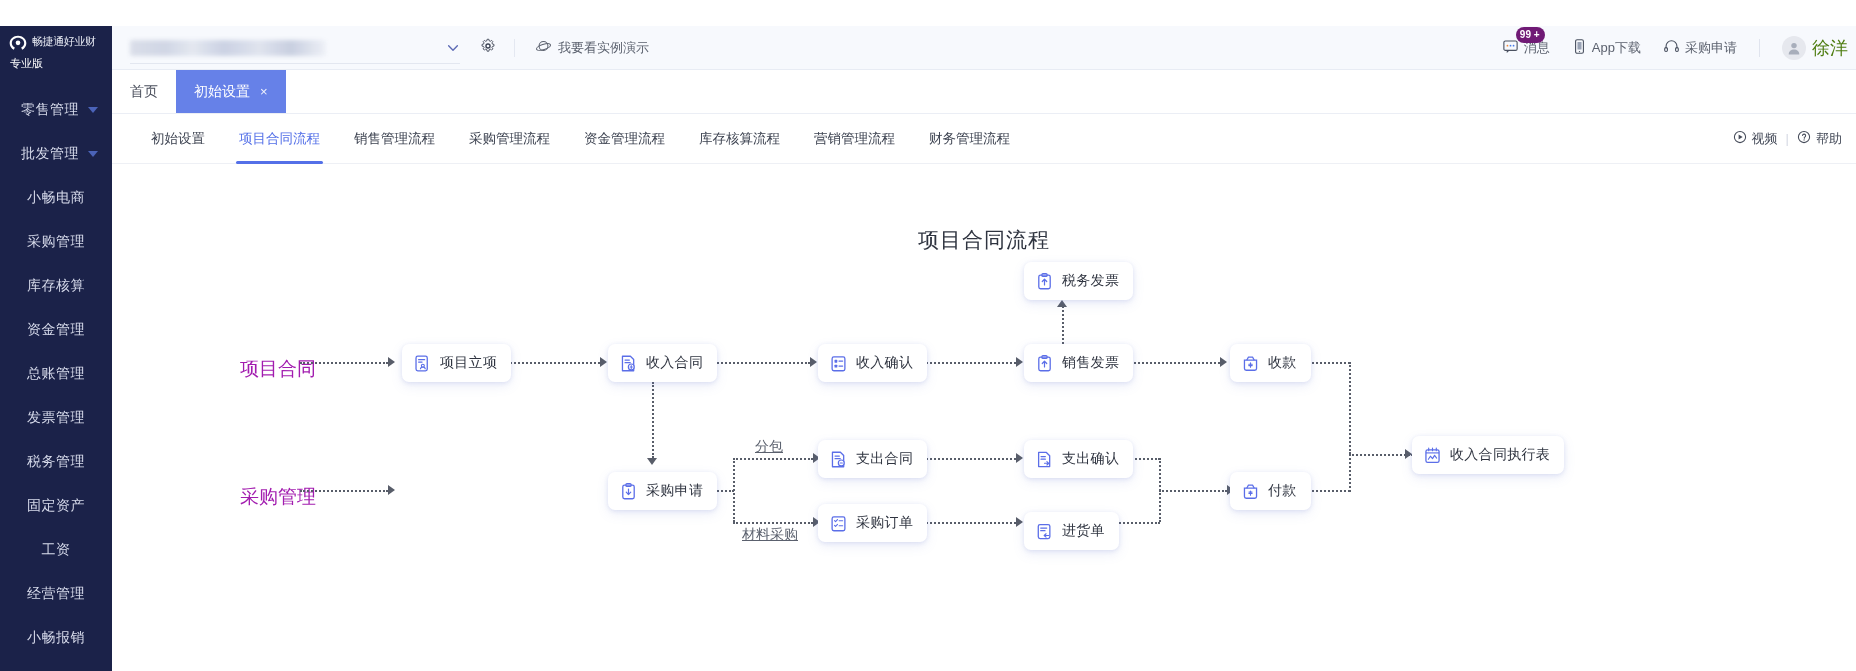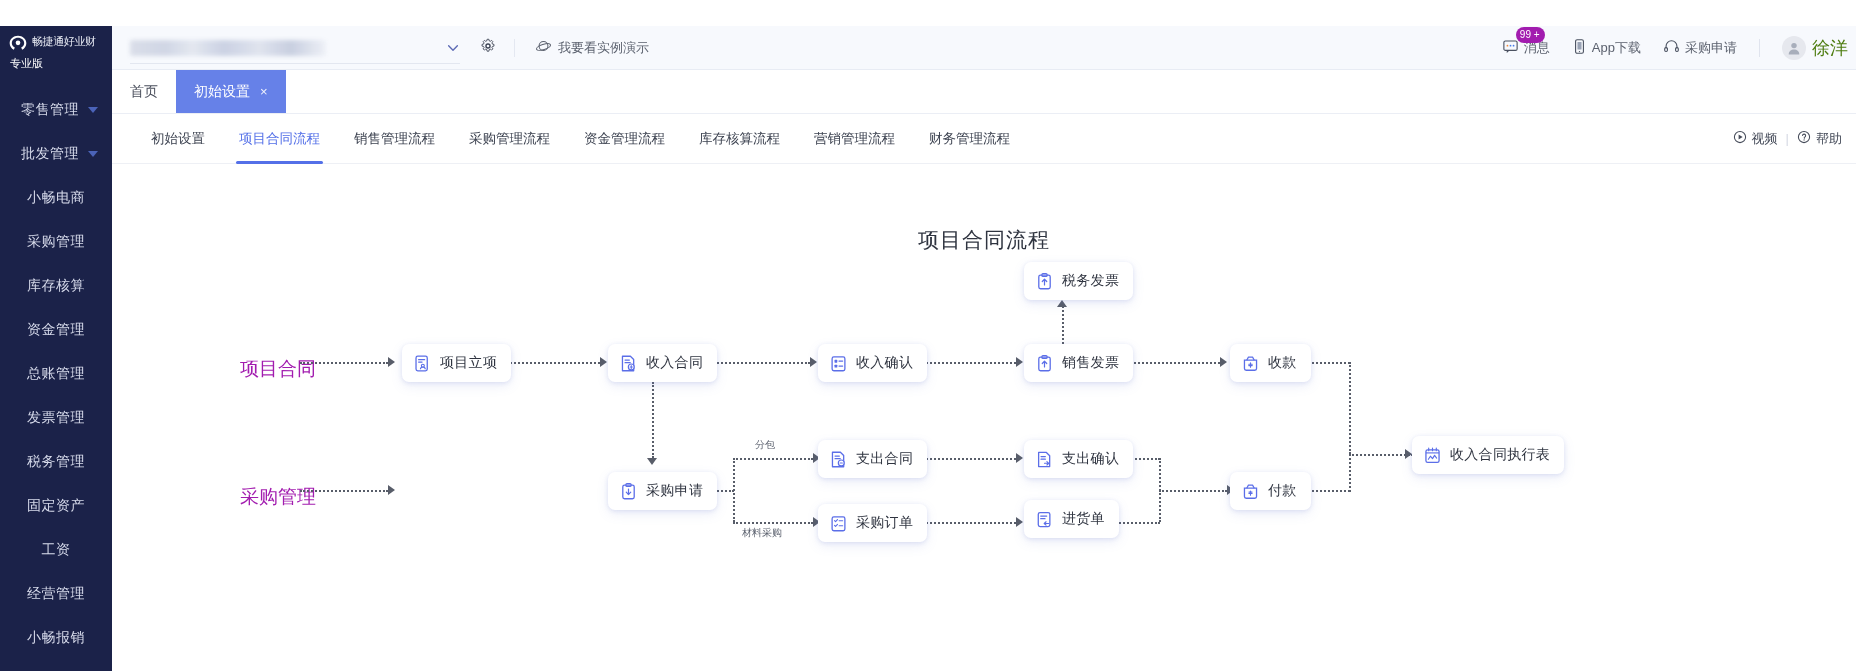--- a/index.html
+++ b/index.html
@@ -73,22 +73,22 @@
   }
   .hdr-right {
     margin-left:auto; display:flex; align-items:center; gap:22px; padding-right:8px;
   }
   .hdr-btn {
     display:flex; align-items:center; gap:5px; color:#5b616e; font-size:13px;
     cursor:pointer; position:relative;
   }
   .badge {
     position:absolute; left:14px; top:-11px;
-    background:#a21caf; color:#fff; font-size:10px; line-height:1;
-    padding:3px 5px 3px 4px; border-radius:9px; font-weight:normal; white-space:nowrap;
+    background:#701a75; color:#fff; font-size:10px; line-height:1;
+    padding:3px 5px 3px 4px; border-radius:9px; font-weight:bold; white-space:nowrap;
   }
   .hdr-sep { width:1px; height:18px; background:#e0e4ee; }
   .avatar-wrap { display:flex; align-items:center; gap:6px; }
   .avatar {
     width:24px; height:24px; border-radius:50%; background:#e6e8ee;
     display:flex; align-items:center; justify-content:center;
   }
   .user-name { color:#4d7c0f; font-size:18px; white-space:nowrap; }
 
   
@@ -162,21 +162,21 @@
     position:absolute; width:0; height:0;
     border-left:5px solid transparent; border-right:5px solid transparent;
     border-bottom:7px solid #585d69;
   }
   .arrow-d {
     position:absolute; width:0; height:0;
     border-left:5px solid transparent; border-right:5px solid transparent;
     border-top:7px solid #585d69;
   }
   .edge-label {
-    position:absolute; font-size:10px; color:#5b616e; white-space:nowrap;
+    position:absolute; font-size:14px; color:#5b616e; white-space:nowrap;text-decoration:underline;
   }
 </style>
 </head>
 <body>
 
 <div id="app">
 
   <div class="top-strip"></div>
 
   <div class="sidebar">
@@ -531,21 +531,21 @@
       <span class="nicon">
         <svg width="19" height="19" viewBox="0 0 22 22">
           <path d="M4.2 2.8 h9 L17 6.6 V19.2 H4.2 Z" fill="none" stroke="#5b6ee8" stroke-width="1.5" stroke-linejoin="round"></path>
           <path d="M7 7.6 h5 M7 10.6 h5" stroke="#5b6ee8" stroke-width="1.4" stroke-linecap="round"></path>
           <path d="M11 15.4 h5 M13.8 13.4 L16 15.4 L13.8 17.4" fill="none" stroke="#5b6ee8" stroke-width="1.3" stroke-linecap="round" stroke-linejoin="round"></path>
         </svg>
       </span>
       <span class="nlabel">支出确认</span>
     </div>
 
-    <div class="node" style="left:912px; top:336px;">
+    <div class="node" style="left:912px; top:348px;">
       <span class="nicon">
         <svg width="19" height="19" viewBox="0 0 22 22">
           <rect x="3.8" y="3" width="13.4" height="16.2" rx="2" fill="none" stroke="#5b6ee8" stroke-width="1.5"></rect>
           <path d="M6.6 7 h7 M6.6 10 h5" stroke="#5b6ee8" stroke-width="1.4" stroke-linecap="round"></path>
           <path d="M15.8 15.6 h-5 M12.8 13.6 L10.6 15.6 L12.8 17.6" fill="none" stroke="#5b6ee8" stroke-width="1.3" stroke-linecap="round" stroke-linejoin="round"></path>
         </svg>
       </span>
       <span class="nlabel">进货单</span>
     </div>
 

